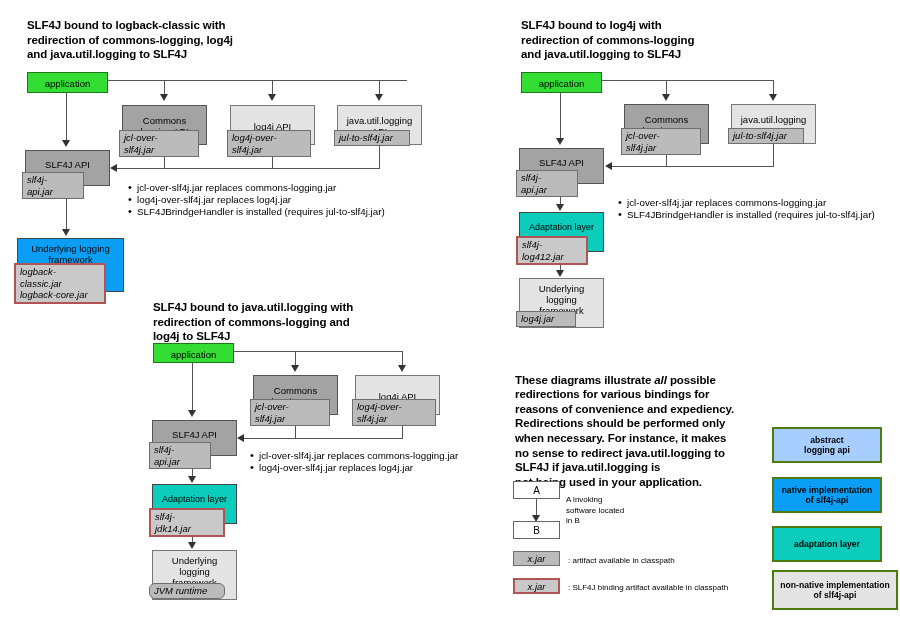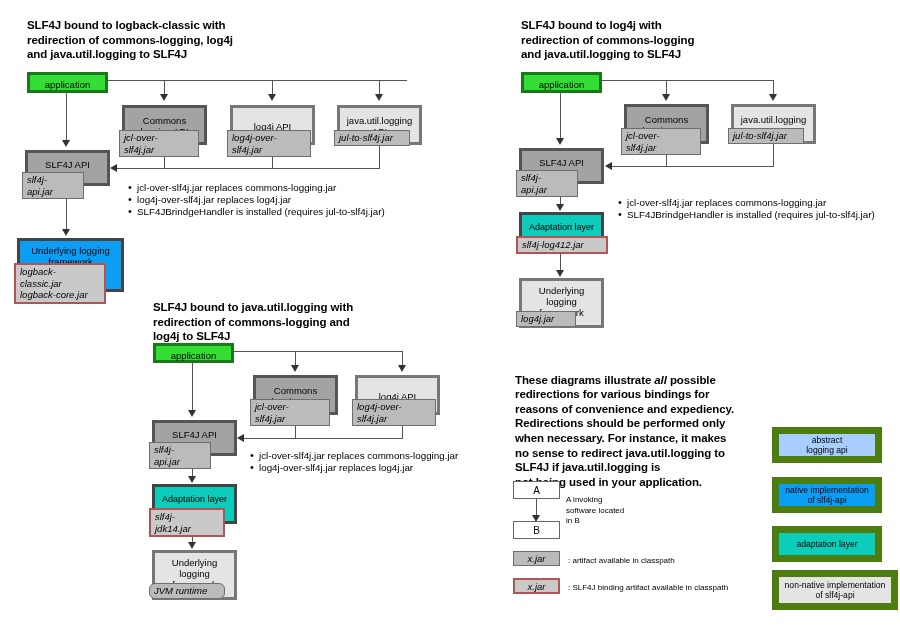--- a/index.html
+++ b/index.html
@@ -5,21 +5,21 @@
   html,body{margin:0;padding:0;background:#ffffff;}
   body{width:900px;height:637px;position:relative;overflow:hidden;
        font-family:"Liberation Sans","DejaVu Sans",sans-serif;color:#000;}
   .canvas{position:absolute;left:0;top:0;width:900px;height:637px;}
 
   
   .title{position:absolute;font-weight:bold;font-size:11.5px;line-height:14.5px;
          letter-spacing:-0.1px;white-space:pre-line;}
 
   
-  .node{position:absolute;box-sizing:border-box;border:3px solid #000000;
+  .node{position:absolute;box-sizing:border-box;border:1px solid #000000;
         font-size:9.5px;line-height:11px;text-align:center;
         display:flex;flex-direction:column;align-items:center;}
   .node .cap{width:100%;padding-top:4px;padding-bottom:2px;flex:1;
              display:flex;align-items:center;justify-content:center;
              text-align:center;white-space:pre-line;}
   .node.green{background:#33dd33;border-color:#1a7a1a;}
   .node.lightblue{background:#a3a3a3;border-color:#555;}
   .node.brightblue{background:#0a9ff5;border-color:#444;}
   .node.teal{background:#0cccbb;border-color:#444;}
   .node.grey{background:#e4e4e4;border-color:#777;}
@@ -56,23 +56,23 @@
   
   .lgbox{position:absolute;box-sizing:border-box;border:1px solid #666;
          background:#ffffff;font-size:10px;text-align:center;
          display:flex;align-items:center;justify-content:center;}
   .lgtext{position:absolute;font-size:8px;line-height:10.5px;white-space:pre-line;}
   .lgjar{position:absolute;box-sizing:border-box;background:#bbbbbb;
          border:1px solid #6e6e6e;font-style:italic;font-size:9.5px;
          text-align:center;display:flex;align-items:center;justify-content:center;}
   .lgjar.binding{border:2px solid #b05555;background:#c9c9c9;}
   .lgdesc{position:absolute;font-size:8px;line-height:11px;white-space:nowrap;}
-  .swatch{position:absolute;box-sizing:border-box;border:7px solid #4d7c0f;
+  .swatch{position:absolute;box-sizing:border-box;border:2px solid #4d7c0f;
           font-size:8.6px;line-height:10.5px;text-align:center;white-space:pre-line;
-          display:flex;align-items:center;justify-content:center;}
+          display:flex;align-items:center;justify-content:center;font-weight:bold;}
 </style>
 </head>
 <body>
 
 <div class="canvas">
 
   <div class="title" style="left:27px;top:18px;width:330px;">SLF4J bound to logback-classic with
 redirection of commons-logging, log4j
 and java.util.logging to SLF4J</div>
 
@@ -175,21 +175,21 @@
   <div class="jar" style="left:728px;top:128px;width:76px;">jul-to-slf4j.jar</div>
 
   <div class="node lightblue" style="left:519px;top:148px;width:85px;height:36px;">
     <span class="cap" style="padding-bottom:12px;">SLF4J API</span>
   </div>
   <div class="jar" style="left:516px;top:170px;width:62px;">slf4j-api.jar</div>
 
   <div class="node teal" style="left:519px;top:212px;width:85px;height:40px;">
     <span class="cap" style="padding-bottom:14px;font-size:9px;">Adaptation layer</span>
   </div>
-  <div class="jar binding" style="left:516px;top:236px;width:92px;">slf4j-log412.jar</div>
+  <div class="jar binding" style="left:516px;top:236px;width:72px;">slf4j-log412.jar</div>
 
   <div class="node grey" style="left:519px;top:278px;width:85px;height:50px;">
     <span class="cap" style="padding-bottom:16px;">Underlying
 logging
 framework</span>
   </div>
   <div class="jar" style="left:516px;top:311px;width:60px;">log4j.jar</div>
 
   <div class="notes" style="left:618px;top:197px;width:282px;overflow:hidden;">
     <div>jcl-over-slf4j.jar replaces commons-logging.jar</div>

